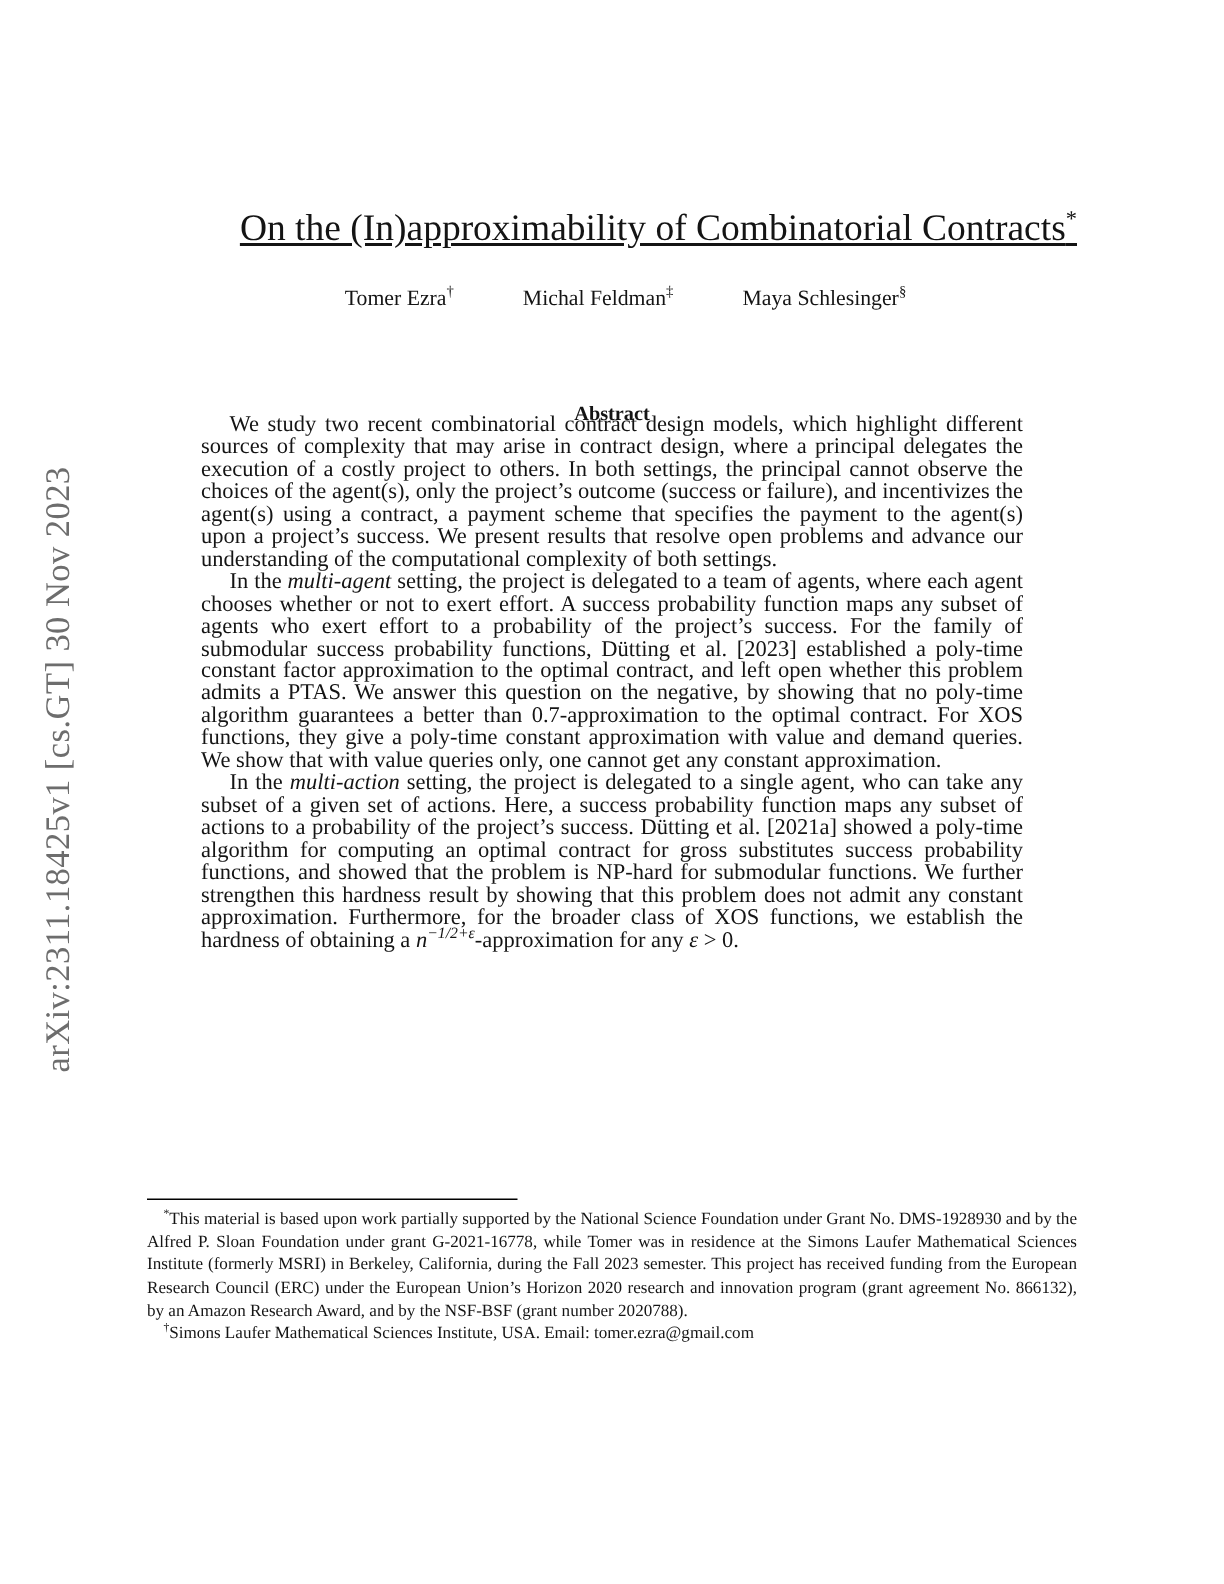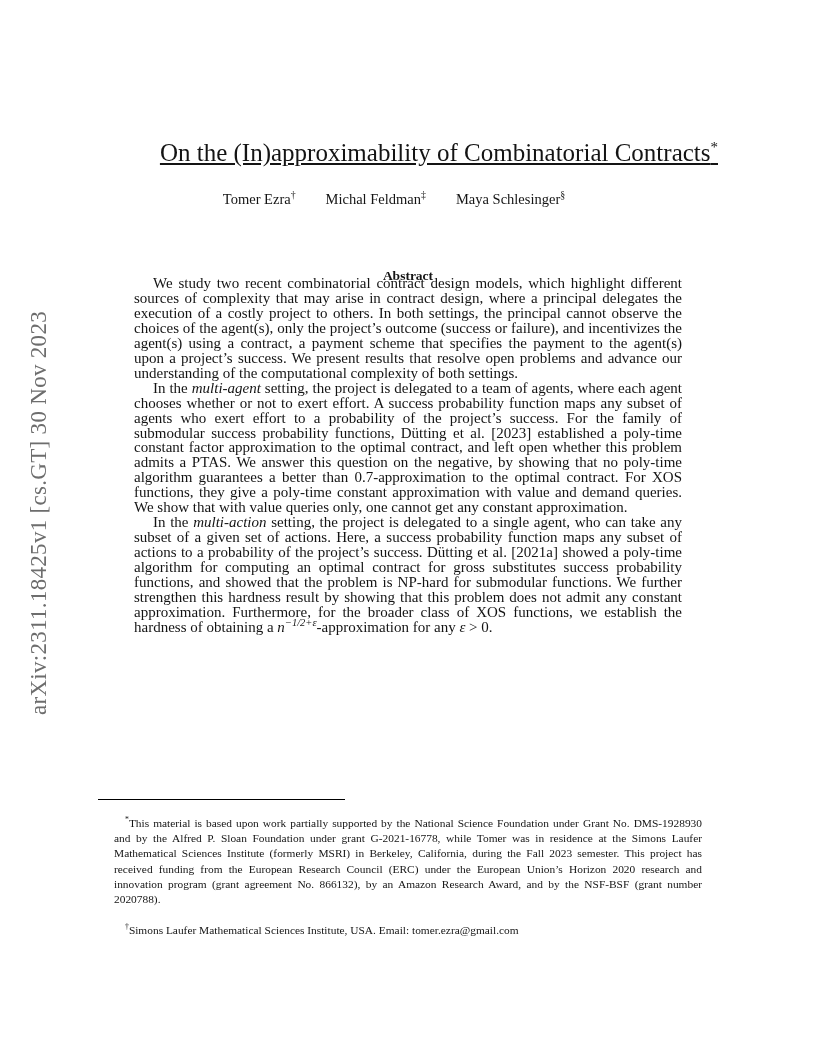--- a/index.html
+++ b/index.html
@@ -12,40 +12,40 @@
     transform:translate(-50%,-50%) rotate(-90deg);
     font-size:23px;color:#6d6d6d;white-space:nowrap;letter-spacing:.3px;
   }
   .title{
     position:absolute;top:139px;left:98px;width:620px;
     text-align:right;font-size:25px;text-decoration:underline;
   }
   .title sup{font-size:60%;}
   sup{line-height:0;}
   .authors{
-    position:absolute;top:191px;left:84px;width:620px;
-    display:flex;justify-content:center;gap:30px;font-size:14.5px;
+    position:absolute;top:191px;left:107px;width:620px;
+    display:flex;justify-content:center;gap:46px;font-size:14.5px;
   }
   .author sup{font-size:68%;}
   .abstract-heading{
     position:absolute;top:268px;left:98px;width:620px;
     text-align:center;font-weight:bold;font-size:13.5px;
   }
   .abstract{
     position:absolute;top:276px;left:134px;width:548px;
     font-size:15px;line-height:14.95px;text-align:justify;
   }
   .abstract p{margin:0;text-indent:19px;}
   .abstract sup{font-size:70%;}
   .footnotes{
     position:absolute;top:799px;left:98px;width:620px;
     font-size:11.4px;line-height:15.2px;text-align:justify;
   }
   .rule{width:247px;border-top:1px solid #000;height:0;margin:0 0 6px 0;}
-  .footnote{margin:16px;text-indent:11px;}
+  .footnote{margin:0;text-indent:11px;}
   .footnote sup{font-size:68%;}
 </style>
 </head>
 <body>
 
 <div class="page">
 
   <div class="watermark" style="color: rgb(109, 109, 109);">arXiv:2311.18425v1  [cs.GT]  30 Nov 2023</div>
 
   <div class="title"><span>On the (In)approximability of Combinatorial Contracts</span><sup>*</sup></div>

